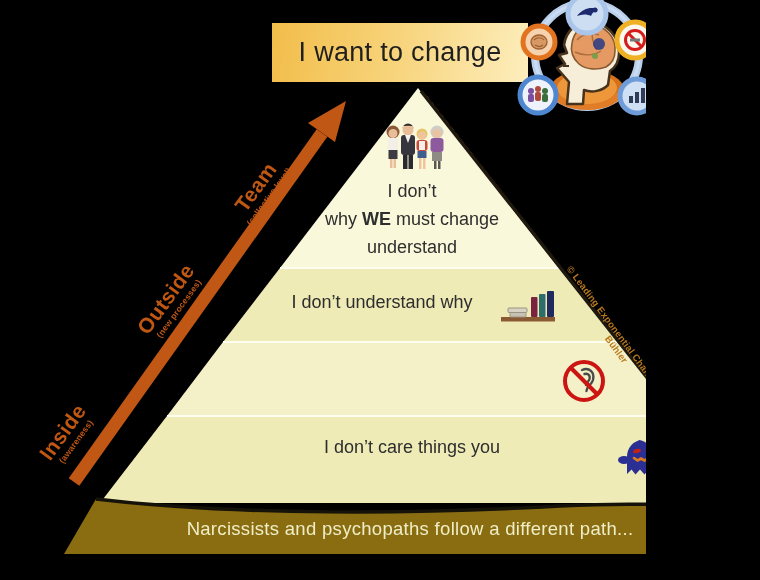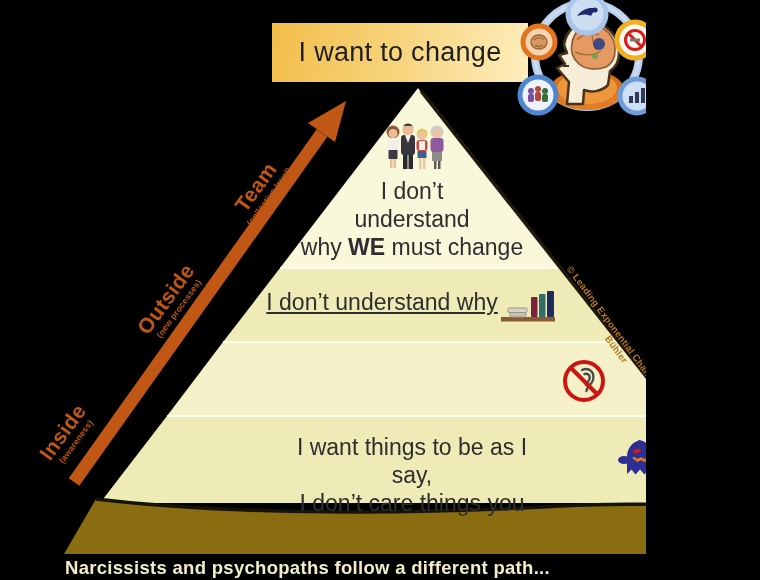--- a/index.html
+++ b/index.html
@@ -9,25 +9,25 @@
   }
   .abs{position:absolute;}
   
   #title-banner{
     left:272px;top:23px;width:256px;height:59px;
     background:linear-gradient(100deg,#f2bd4a 0%,#f7d277 45%,#fdeebd 100%);
     display:flex;align-items:center;justify-content:center;
     font-size:27px;font-weight:500;color:#1f1f1f;letter-spacing:.3px;
   }
   
-  .band-text{color:#2e2e2e;text-align:center;font-weight:500;line-height:28px;font-size:23px;}
+  .band-text{color:#2e2e2e;text-align:center;font-weight:500;line-height:28px;font-size:18px;}
   .band-text .b{font-weight:800;}
   #base-text{
-    left:65px;top:518px;width:690px;text-align:left;
-    color:#efeec6;font-size:18.5px;font-weight:700;letter-spacing:.3px;margin-top:39px;
+    left:65px;top:518px;width:690px;text-align:center;
+    color:#efeec6;font-size:18.5px;font-weight:400;letter-spacing:.3px;
   }
   
   .arrow-label{width:132px;text-align:center;transform:rotate(-54deg);color:#c05713;}
   .arrow-label .main{display:block;font-size:21px;font-weight:700;letter-spacing:.4px;line-height:22px;}
   .arrow-label .sub{display:block;font-size:8.5px;font-weight:700;letter-spacing:.2px;line-height:10px;}
   #attribution{
     left:510px;top:335px;width:222px;transform:rotate(53.4deg);
     color:#b8791c;font-size:9.5px;font-weight:700;text-align:center;letter-spacing:.2px;
   }
   svg{display:block;}
@@ -140,46 +140,45 @@
 
     <circle cx="55" cy="11" r="6.5" fill="#cfcdc6"></circle>
       <circle cx="55" cy="12.5" r="4.5" fill="#eac4a2"></circle>
     <rect x="48.5" y="17" width="13" height="14" rx="3" fill="#8e5a9e"></rect>
     <rect x="50" y="31" width="10" height="9" fill="#8e8a84"></rect>
     <rect x="52" y="40" width="2.5" height="8" fill="#5a5650"></rect>
       <rect x="56" y="40" width="2.5" height="8" fill="#5a5650"></rect>
   </svg>
   <div class="abs band-text" style="left:292px;top:177px;width:240px;">
     <div>I don’t</div>
+    <div><span>why </span><span class="b">WE</span><span> must change</span></div>
     <div>understand</div>
-    <div><span>why </span><span class="b">WE</span><span> must change</span></div>
-  </div>
-
-  <div class="abs band-text" style="left:252px;top:288px;width:260px;text-decoration:underline;">
+  </div>
+
+  <div class="abs band-text" style="left:252px;top:288px;width:260px;">
     <div>I don’t understand why</div>
   </div>
   <svg class="abs" style="left:498px;top:286px" width="60" height="42" viewBox="0 0 60 42">
     <rect x="3" y="31" width="54" height="4.5" fill="#8a5a33"></rect>
     <rect x="10" y="22" width="19" height="4.5" rx="1" fill="#d8d2c2" stroke="#9a9486" stroke-width="1"></rect>
     <rect x="12" y="26.5" width="16" height="4.5" rx="1" fill="#c8c2b0" stroke="#9a9486" stroke-width="1"></rect>
     <rect x="33" y="11" width="6.5" height="20" rx="1" fill="#7a2340"></rect>
     <rect x="41" y="8" width="6.5" height="23" rx="1" fill="#2e6e6a"></rect>
     <rect x="49" y="5" width="7" height="26" rx="1" fill="#1f2a5e"></rect>
   </svg>
 
   <div class="abs band-text" style="left:286px;top:360px;width:240px;">
   </div>
   <svg class="abs" style="left:560px;top:357px" width="48" height="48" viewBox="0 0 48 48">
     <path d="M22,13 c7,-3 13,2 11,10 c-1.5,5 -6,6 -6.5,11 m-2,-17 c3,-1 6,1 5,5 c-0.7,2.5 -3,3.5 -3.5,6" fill="none" stroke="#4a4a4a" stroke-width="2.4" stroke-linecap="round"></path>
     <circle cx="24" cy="24" r="19" fill="none" stroke="#cc1512" stroke-width="4"></circle>
     <line x1="10.5" y1="10.5" x2="37.5" y2="37.5" stroke="#cc1512" stroke-width="4"></line>
   </svg>
 
   <div class="abs band-text" style="left:282px;top:433px;width:260px;">
-    <div>I want things to be as I say,</div>
     <div>I don’t care things you</div>
   </div>
   <svg class="abs" style="left:616px;top:437px" width="54" height="48" viewBox="0 0 54 48">
     <ellipse cx="8" cy="23" rx="6" ry="4" fill="#2b2f93"></ellipse>
     <ellipse cx="46" cy="26" rx="6" ry="4" fill="#2b2f93"></ellipse>
     <path d="M27,3 c-10,0 -16,8 -16,17 v17 l4.5,-4.5 4,5 4.5,-5 4.5,5 4,-5 4.5,4.5 v-17 c0,-9 -6,-17 -16,-17 z" fill="#2b2f93"></path>
     <ellipse cx="21" cy="14" rx="4" ry="2" fill="#c52015" transform="rotate(-14 21 14)"></ellipse>
     <ellipse cx="34" cy="13" rx="4" ry="2" fill="#c52015" transform="rotate(10 34 13)"></ellipse>
     <path d="M18,21 l3.5,2.5 3.5,-2 3.5,2 3.5,-2 3.5,2.5" fill="none" stroke="#e07b1c" stroke-width="2.6" stroke-linecap="round"></path>
   </svg>

